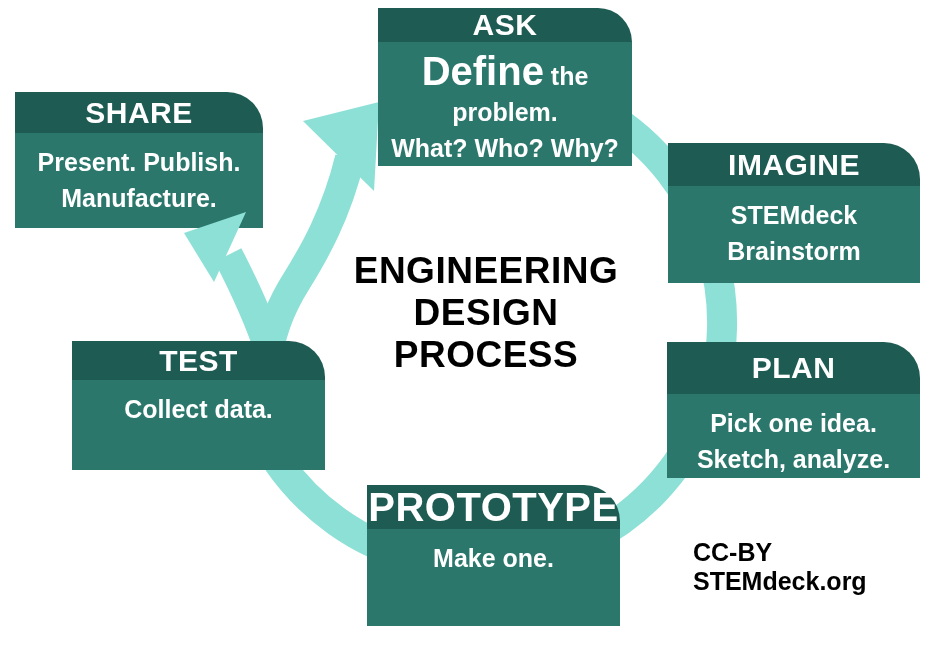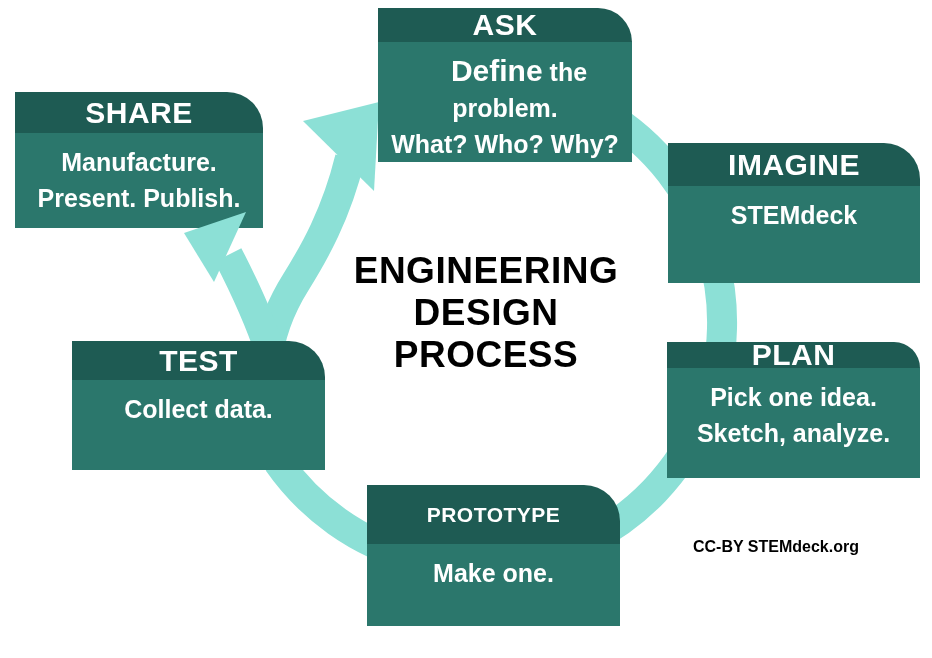--- a/index.html
+++ b/index.html
@@ -36,31 +36,31 @@
   .step-body{
     background:#2B776C;
     color:#ffffff;
     font-weight:bold;
     text-align:center;
     flex:1;
     padding-top:11px;
     font-size:25px;
     line-height:36px;
   }
-  .em-big{font-size:30px;margin-left:28px;}
+  .em-big{font-size:40px;}
 
   
   #box-ask{left:378px;top:8px;width:254px;height:141px;}
   #box-ask .step-header{height:42px;}
   #box-imagine{left:668px;top:143px;width:252px;height:140px;}
   #box-imagine .step-header{height:43px;}
   #box-plan{left:667px;top:342px;width:253px;height:136px;}
-  #box-plan .step-header{height:26px;}
+  #box-plan .step-header{height:52px;}
   #box-prototype{left:367px;top:485px;width:253px;height:141px;}
-  #box-prototype .step-header{height:59px;font-size:21px;}
+  #box-prototype .step-header{height:44px;font-size:40px;}
   #box-test{left:72px;top:341px;width:253px;height:129px;}
   #box-test .step-header{height:39px;text-align:right;}
   #box-share{left:15px;top:92px;width:248px;height:136px;}
   #box-share .step-header{height:41px;text-align:center;}
 
   .center-title{
     position:absolute;
     left:336px;top:250px;width:300px;
     z-index:1;
     text-align:center;
@@ -69,21 +69,21 @@
     font-size:37px;
     line-height:42px;
     letter-spacing:0.5px;
   }
   .attribution{
     position:absolute;
     left:693px;top:538px;width:220px;
     z-index:1;
     color:#000000;
     font-weight:bold;
-    font-size:16px;
+    font-size:25px;
   }
 </style>
 </head>
 <body>
 
 <div class="canvas">
 
   <svg class="arrow-layer layer-behind" width="932" height="658" viewBox="0 0 932 658">
     <path d="M 436 82 A 244 244 0 1 1 278 462" fill="none" stroke="#8CE0D6" stroke-width="30"></path>
     <path d="M 282 465 C 256 392 262 336 296 282 C 314 253 336 215 350 158" fill="none" stroke="#8CE0D6" stroke-width="30"></path>
@@ -100,20 +100,21 @@
     <div class="step-body">
       <div><span class="em-big">Define</span><span> the problem.</span></div>
       <div>What? Who? Why?</div>
     </div>
   </div>
 
   <div class="step-box" id="box-imagine">
     <div class="step-header">IMAGINE</div>
     <div class="step-body">
       <div>STEMdeck</div>
+      <div>Brainstorm</div>
     </div>
   </div>
 
   <div class="step-box" id="box-plan">
     <div class="step-header">PLAN</div>
     <div class="step-body">
       <div>Pick one idea.</div>
       <div>Sketch, analyze.</div>
     </div>
   </div>
@@ -128,22 +129,22 @@
   <div class="step-box" id="box-test">
     <div class="step-header">TEST</div>
     <div class="step-body">
       <div>Collect data.</div>
     </div>
   </div>
 
   <div class="step-box" id="box-share">
     <div class="step-header">SHARE</div>
     <div class="step-body">
+      <div>Present. Publish.</div>
       <div>Manufacture.</div>
-      <div>Present. Publish.</div>
     </div>
   </div>
 
   <div class="center-title">
     <div>ENGINEERING</div>
     <div>DESIGN</div>
     <div>PROCESS</div>
   </div>
 
   <div class="attribution">CC-BY STEMdeck.org</div>

